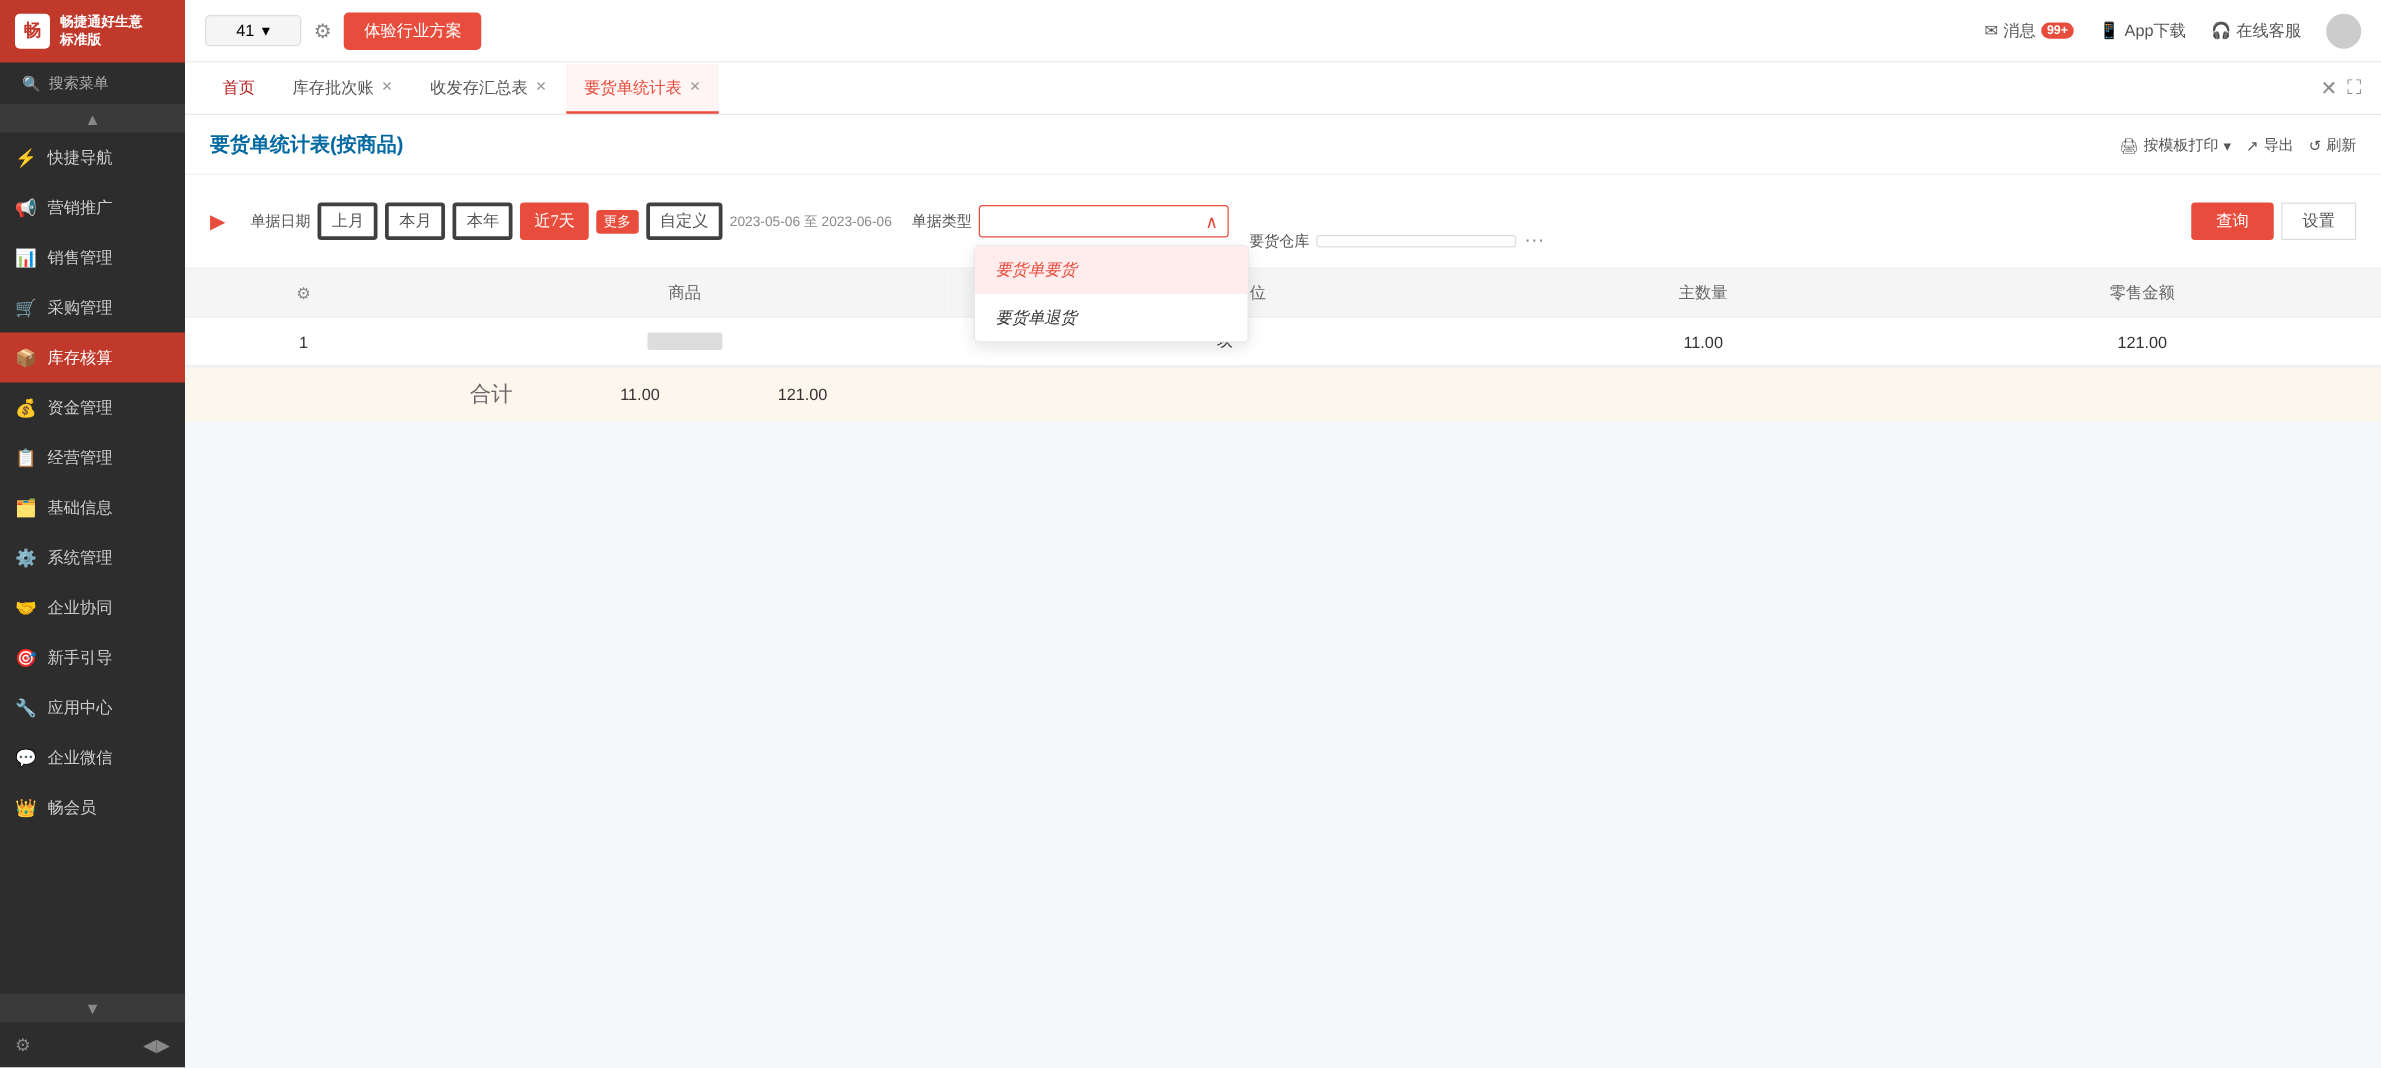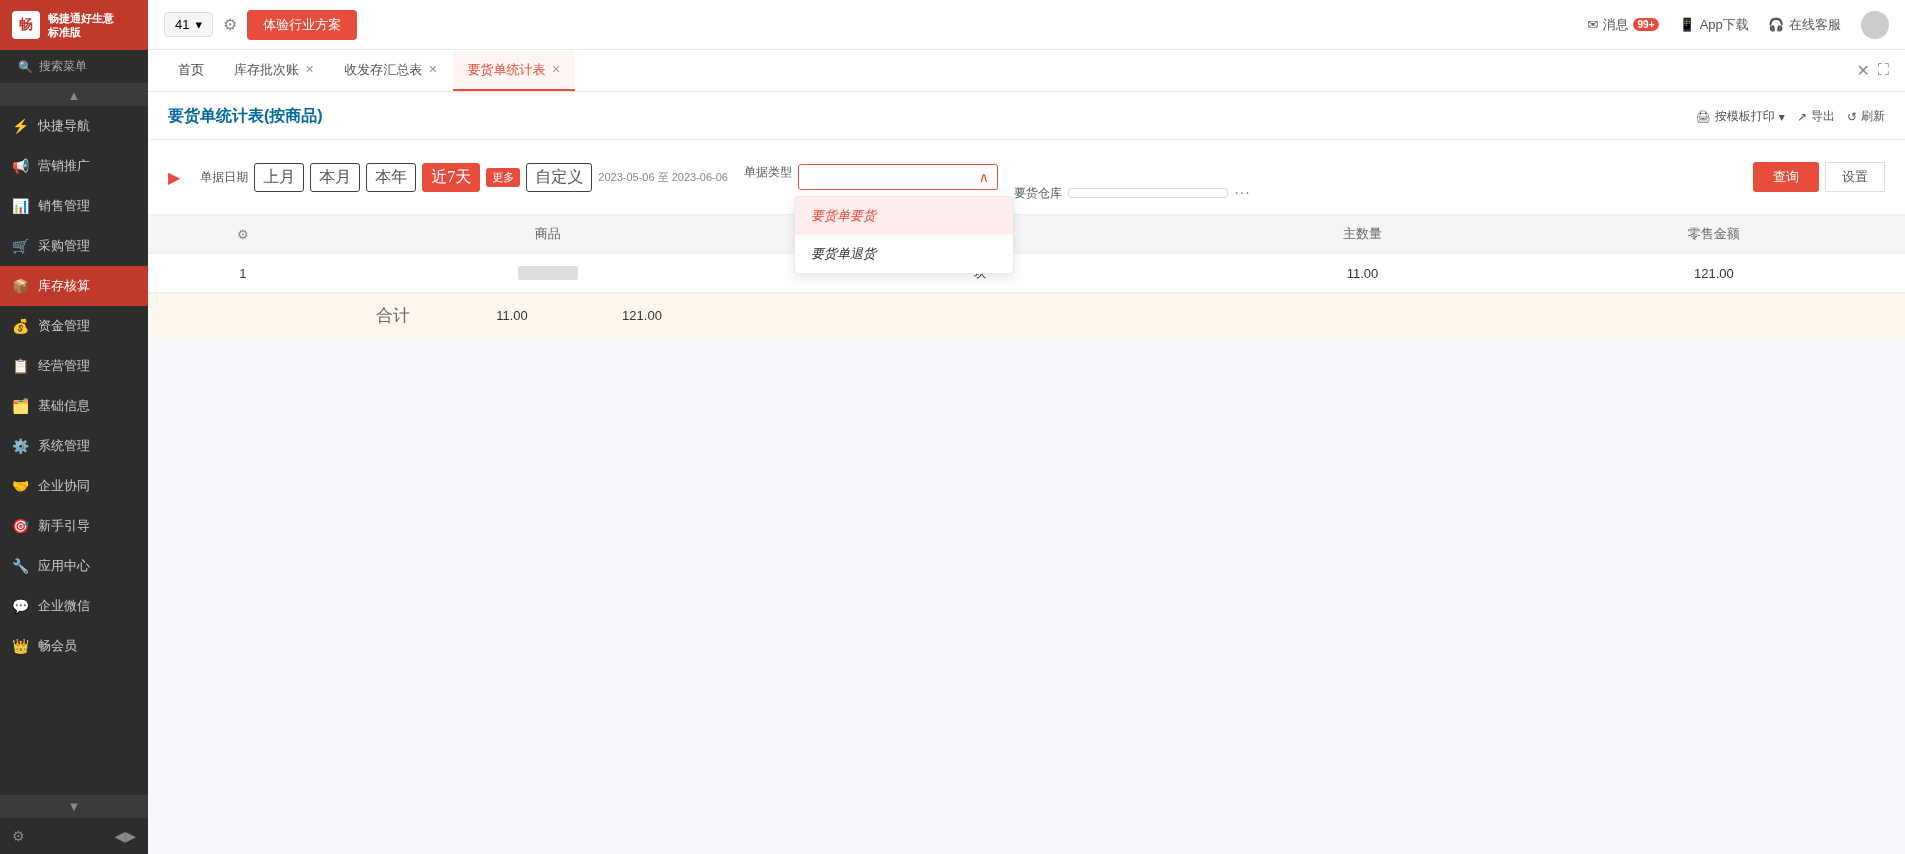--- a/index.html
+++ b/index.html
@@ -86,21 +86,21 @@
       align-items: center;
       padding: 0 16px;
       height: 50px;
       border-bottom: 1px solid #e8e8e8;
       justify-content: space-between;
     }
     .topbar-left { display: flex; align-items: center; gap: 10px; }
     .topbar-store-selector {
       display: flex; align-items: center; gap: 6px;
       background: #f5f5f5; border: 1px solid #ddd; border-radius: 4px;
-      padding: 4px 10px; font-size: 13px; cursor: pointer;
+      padding: 4px 24px; font-size: 13px; cursor: pointer;
     }
     .topbar-settings { color: #888; cursor: pointer; font-size: 16px; }
     .topbar-trial-btn {
       background: #e74c3c; color: white; border: none; border-radius: 4px;
       padding: 6px 16px; font-size: 13px; cursor: pointer;
     }
     .topbar-right { display: flex; align-items: center; gap: 20px; }
     .topbar-right-item { display: flex; align-items: center; gap: 4px; font-size: 13px; color: #555; cursor: pointer; }
     .badge {
       background: #e74c3c; color: white; border-radius: 10px;
@@ -120,21 +120,21 @@
     }
     .tab-item {
       display: flex; align-items: center; gap: 4px;
       padding: 10px 14px;
       font-size: 13px; color: #555; cursor: pointer;
       border-bottom: 2px solid transparent;
       margin-right: 2px;
     }
     .tab-item.active { color: #e74c3c; border-bottom: 2px solid #e74c3c; background: #fff5f5; }
     .tab-close { color: #999; font-size: 11px; margin-left: 2px; }
-    .tab-home { color: #404040; }
+    .tab-home { color: #b91c1c; }
     .tabs-end { margin-left: auto; display: flex; gap: 8px; }
     .tab-action { font-size: 16px; color: #888; cursor: pointer; }
 
     
     .content {
       flex: 1;
       overflow: auto;
       background: #f5f7fa;
       padding: 0;
       position: relative;
@@ -162,30 +162,30 @@
       align-items: center;
       gap: 16px;
       flex-wrap: wrap;
       border-bottom: 1px solid #eee;
       position: relative;
     }
     .filter-expand { color: #e74c3c; cursor: pointer; font-size: 16px; margin-right: 4px; }
     .filter-group { display: flex; align-items: center; gap: 6px; }
     .filter-label { color: #555; font-size: 12px; white-space: nowrap; }
     .date-btn {
-      padding: 3px 8px; font-size: 16px; border: 1px solid #404040;
+      padding: 3px 8px; font-size: 13px; border: 3px solid #404040;
       background: white; border-radius: 3px; cursor: pointer; color: #555;
     }
     .date-btn.active { background: #e74c3c; color: #ffffff; border-color: #e74c3c; font-family: Liberation Serif, serif; }
     .date-btn-more {
       background: #e74c3c; color: white; border: none; border-radius: 3px;
       padding: 2px 6px; font-size: 11px; cursor: pointer;
     }
     .date-range { font-size: 11px; color: #888; }
-    .filter-type-group { display: flex; align-items: flex-start; gap: 6px; }
+    .filter-type-group { display: flex; align-items: center; gap: 6px; }
     .filter-type-input {
       border: 1px solid #e74c3c; border-radius: 3px;
       padding: 4px 8px; font-size: 12px; min-width: 200px;
       outline: none; color: #333; position: relative;
     }
     .filter-type-chevron { color: #e74c3c; cursor: pointer; font-size: 14px; }
     .warehouse-group { display: flex; align-items: center; gap: 6px; margin-top: 32px; }
     .warehouse-input { border: 1px solid #ddd; border-radius: 3px; padding: 4px 8px; font-size: 12px; min-width: 160px; color: #333; }
     .filter-more { color: #888; cursor: pointer; font-size: 16px; }
     .query-btn {

